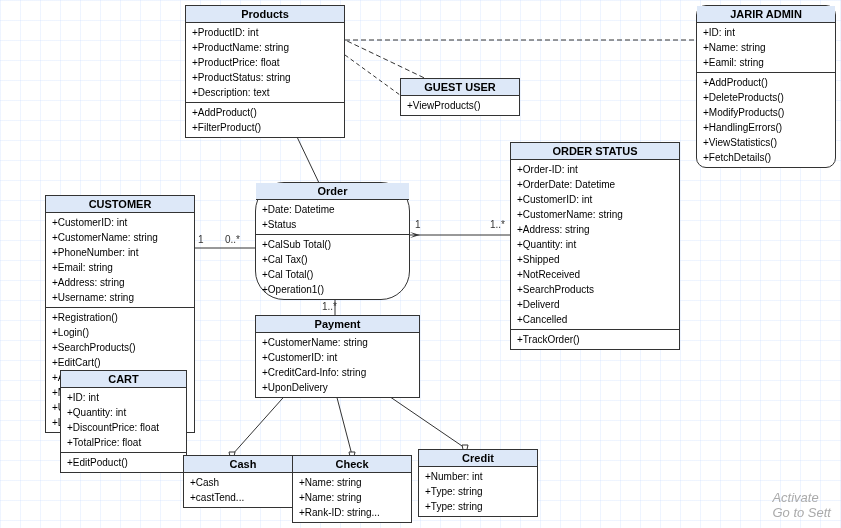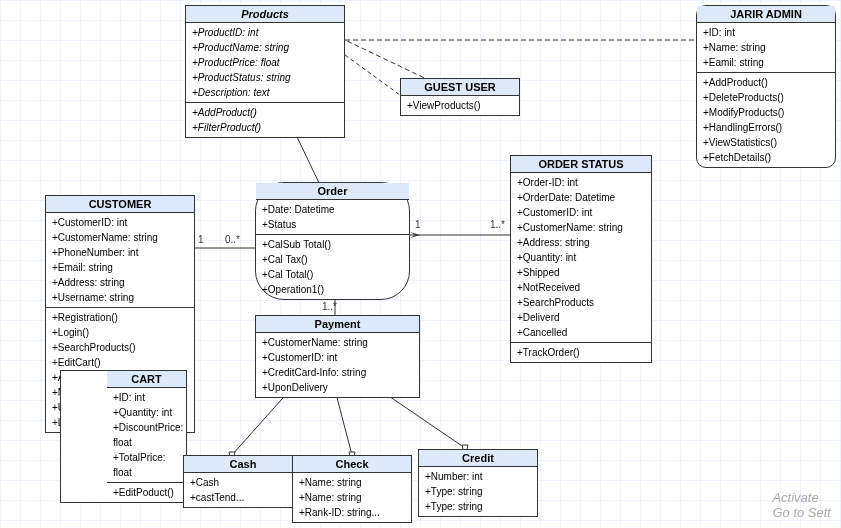--- a/index.html
+++ b/index.html
@@ -115,21 +115,21 @@
     <polygon points="349,452 352,465 355,452" fill="white" stroke="#333" stroke-width="1"></polygon>
 
     <line x1="380" y1="390" x2="465" y2="448" stroke="#333" stroke-width="1"></line>
     <polygon points="462,445 465,458 468,445" fill="white" stroke="#333" stroke-width="1"></polygon>
 
     <line x1="115" y1="355" x2="125" y2="370" stroke="#333" stroke-width="1"></line>
 
     <line x1="345" y1="55" x2="400" y2="95" stroke="#333" stroke-width="1" stroke-dasharray="4,3"></line>
   </svg>
 
-  <div class="uml-box" style="left:185px; top:5px; width:160px;font-style:italic;">
+  <div class="uml-box" style="left:185px; top:5px; width:160px;">
     <div class="uml-box-title">Products</div>
     <div class="uml-box-section">
       <div>+ProductID: int</div>
       <div>+ProductName: string</div>
       <div>+ProductPrice: float</div>
       <div>+ProductStatus: string</div>
       <div>+Description: text</div>
     </div>
     <div class="uml-box-section">
       <div>+AddProduct()</div>
@@ -176,21 +176,21 @@
       <div>+Login()</div>
       <div>+SearchProducts()</div>
       <div>+EditCart()</div>
       <div>+AddItem()</div>
       <div>+MakePayment()</div>
       <div>+UpdateInfo()</div>
       <div>+Logout()</div>
     </div>
   </div>
 
-  <div class="uml-box" style="left:510px; top:155px; width:142px;">
+  <div class="uml-box" style="left:510px; top:142px; width:170px;">
     <div class="uml-box-title">ORDER STATUS</div>
     <div class="uml-box-section">
       <div>+Order-ID: int</div>
       <div>+OrderDate: Datetime</div>
       <div>+CustomerID: int</div>
       <div>+CustomerName: string</div>
       <div>+Address: string</div>
       <div>+Quantity: int</div>
       <div>+Shipped</div>
       <div>+NotReceived</div>
@@ -210,21 +210,21 @@
       <div>+Status</div>
     </div>
     <div class="uml-box-section">
       <div>+CalSub Total()</div>
       <div>+Cal Tax()</div>
       <div>+Cal Total()</div>
       <div>+Operation1()</div>
     </div>
   </div>
 
-  <div class="uml-box" style="left:60px; top:370px; width:127px;padding-left:46px;">
+  <div class="uml-box" style="left:60px; top:370px; width:127px;">
     <div class="uml-box-title">CART</div>
     <div class="uml-box-section">
       <div>+ID: int</div>
       <div>+Quantity: int</div>
       <div>+DiscountPrice: float</div>
       <div>+TotalPrice: float</div>
     </div>
     <div class="uml-box-section">
       <div>+EditPoduct()</div>
     </div>

